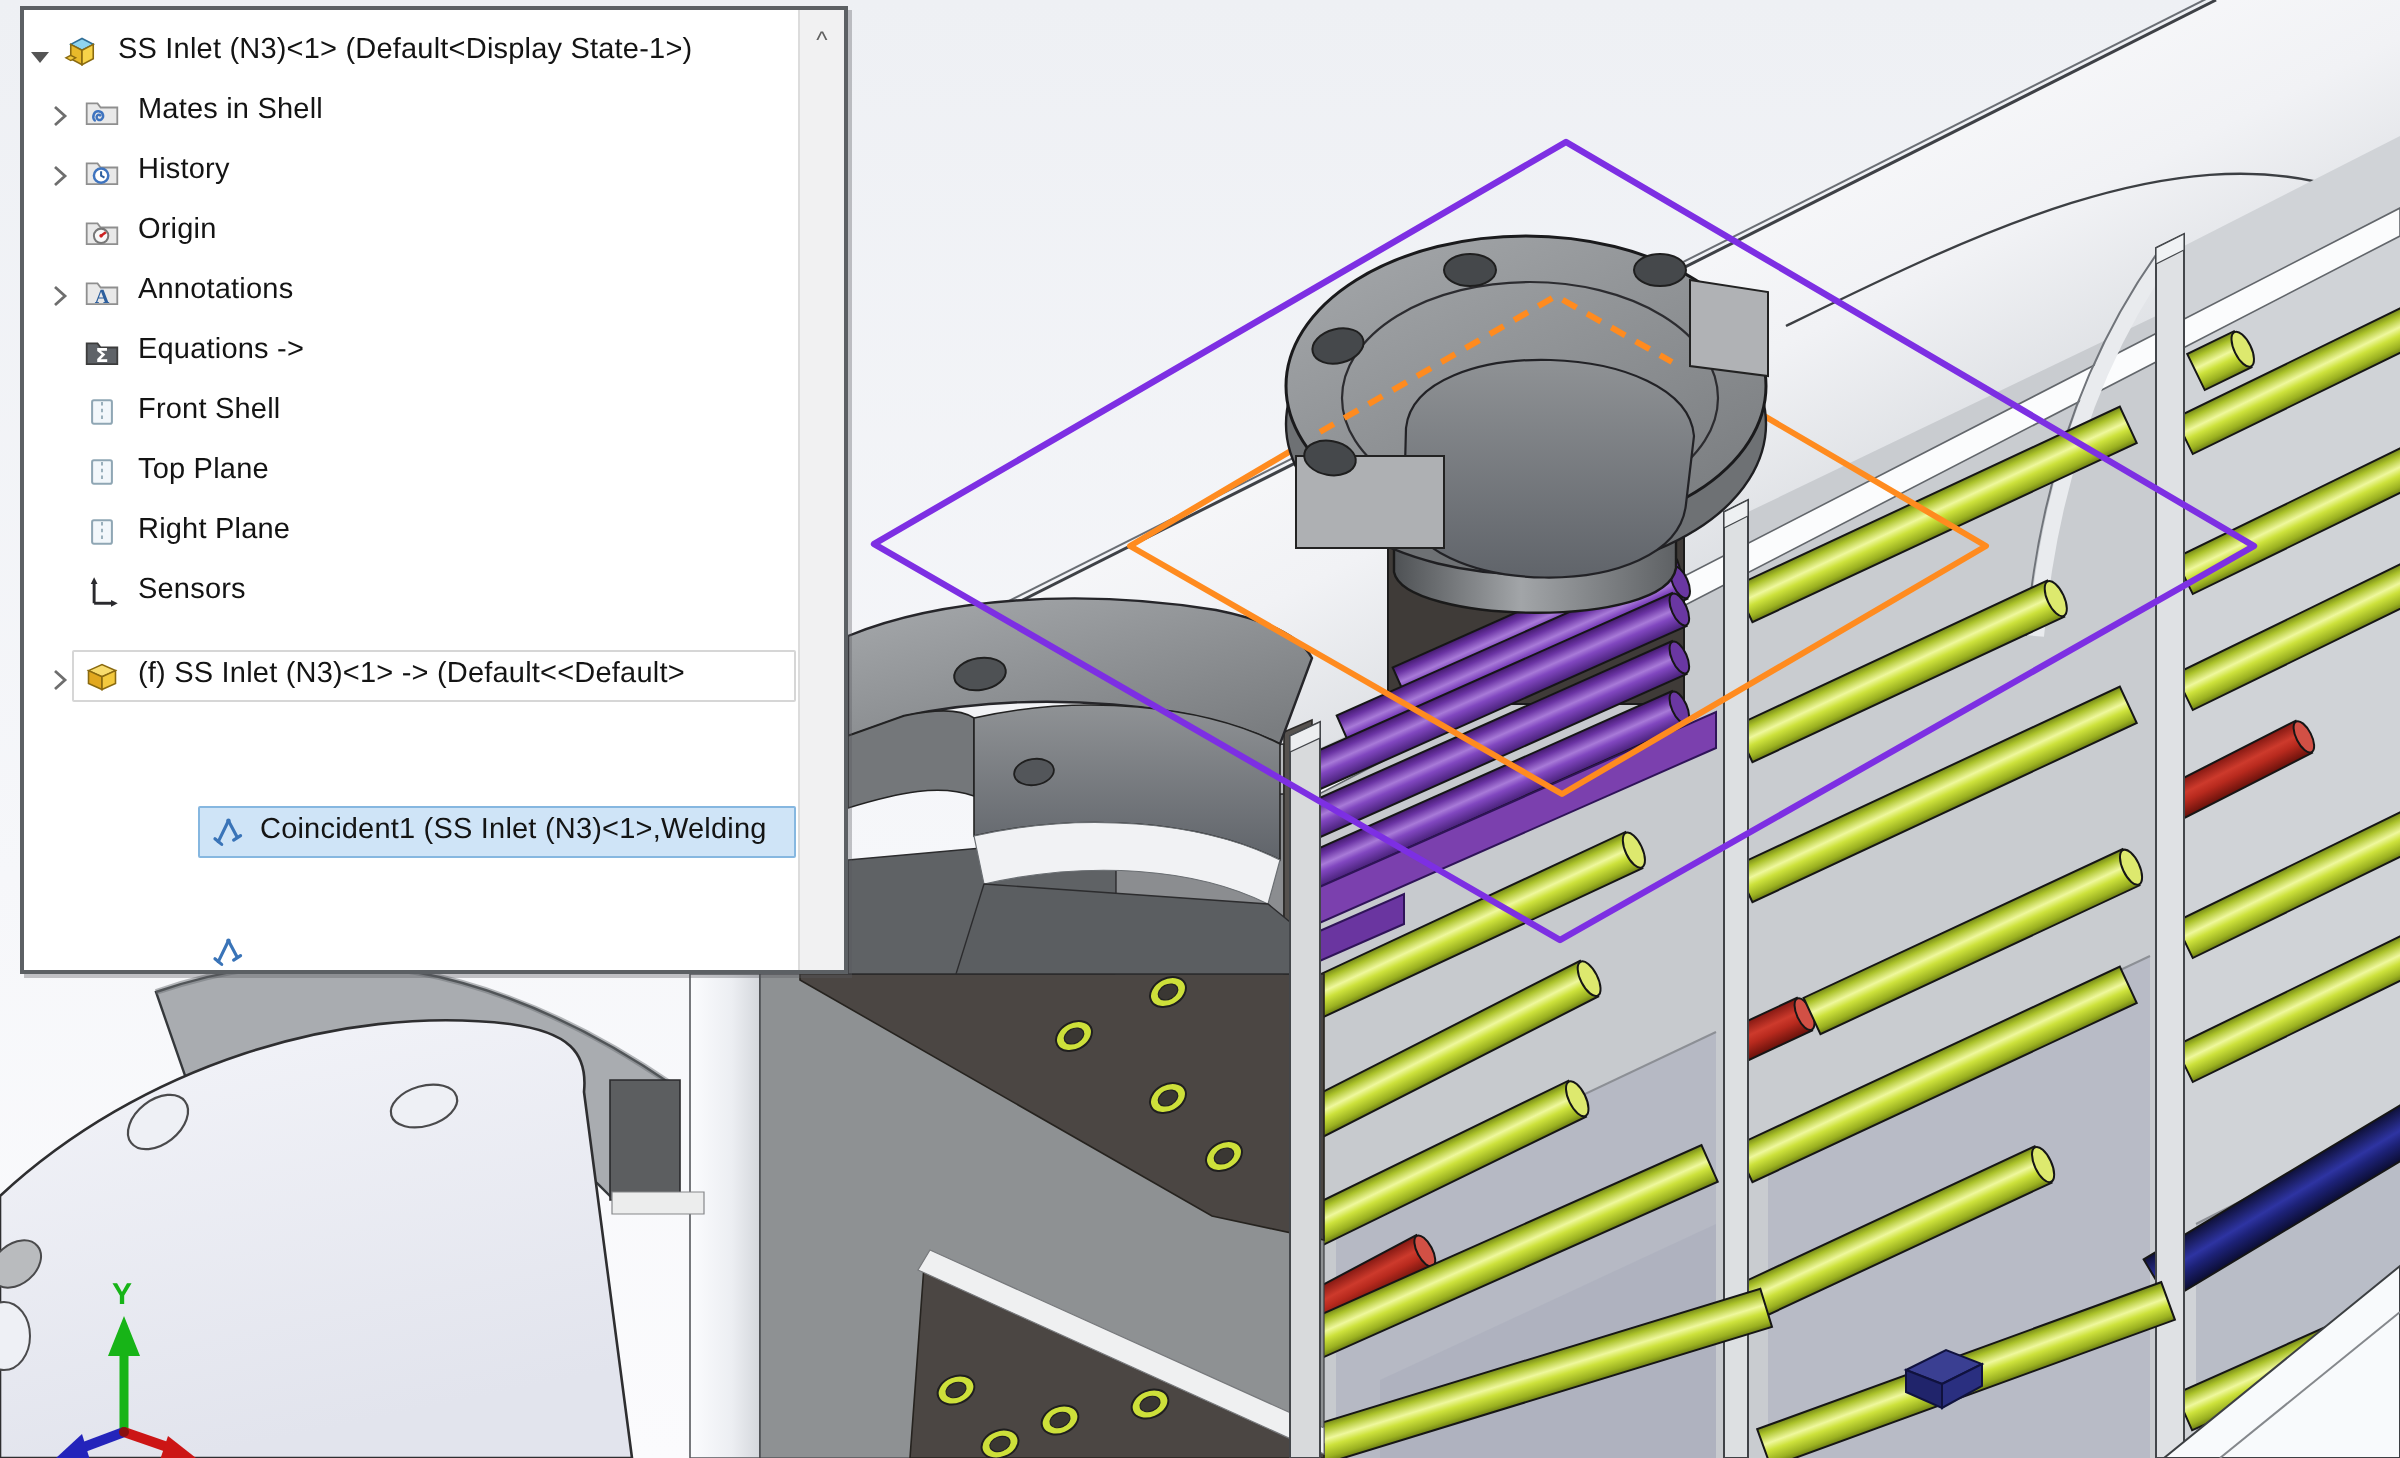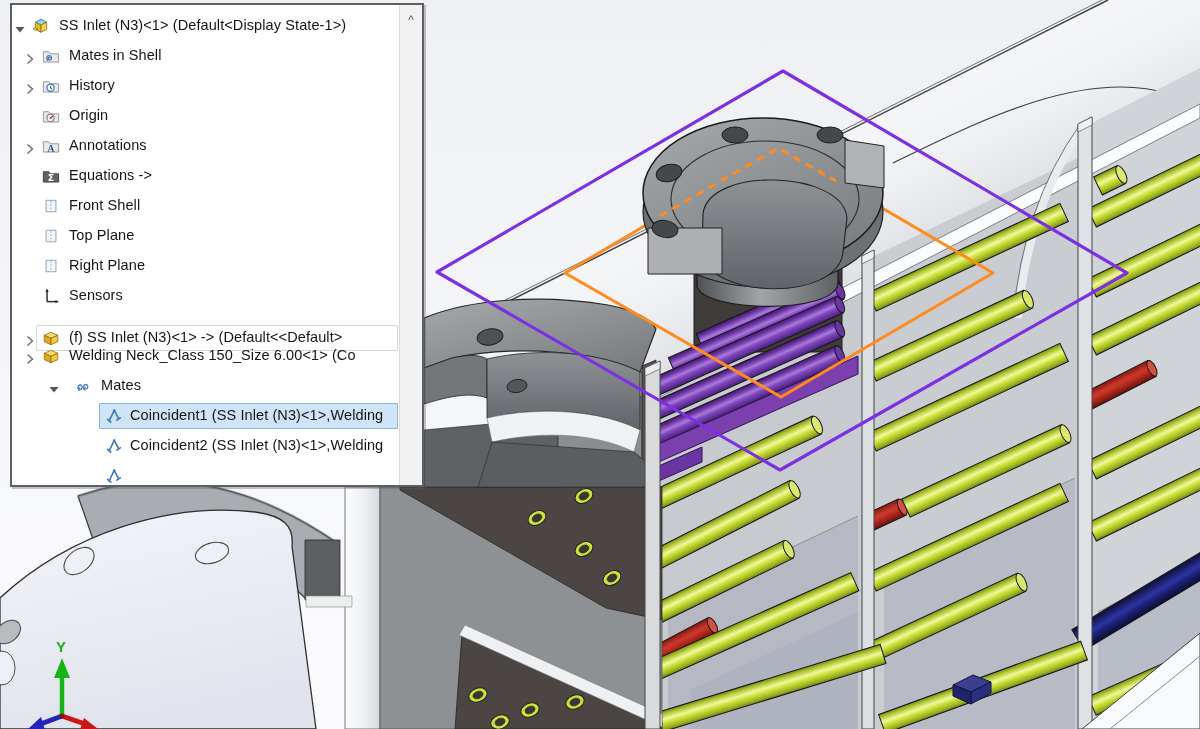--- a/index.html
+++ b/index.html
@@ -467,66 +467,33 @@
           <span class="tarrow" style="left:12px"><svg viewBox="0 0 12 12">
               <path d="M3.5,1.5 L8.5,6 L3.5,10.5" fill="none" stroke="#6e6e6e" stroke-width="1.4"></path>
             </svg></span>
           <span class="ticon" style="left:30px"><svg viewBox="0 0 16 16">
               <polygon points="2,5.6 8,2.9 14,5.6 8,8.3" fill="#f8dc6e" stroke="#8a6a10" stroke-width="0.7"></polygon>
               <polygon points="2,5.6 8,8.3 8,14 2,11.3" fill="#e2a81f" stroke="#8a6a10" stroke-width="0.7"></polygon>
               <polygon points="14,5.6 8,8.3 8,14 14,11.3" fill="#f3c93e" stroke="#8a6a10" stroke-width="0.7"></polygon>
             </svg></span>
           <span class="tlabel" style="left:57px">(f) SS Inlet (N3)&lt;1&gt; -&gt; (Default&lt;&lt;Default&gt;</span>
         </div>
-        <div class="trow" style="top: 336px;">
-          <span class="tarrow" style="left:12px"><svg viewBox="0 0 12 12">
-              <path d="M3.5,1.5 L8.5,6 L3.5,10.5" fill="none" stroke="#6e6e6e" stroke-width="1.4"></path>
-            </svg></span>
-          <span class="ticon" style="left:30px"><svg viewBox="0 0 16 16">
-              <polygon points="2,5.6 8,2.9 14,5.6 8,8.3" fill="#f8dc6e" stroke="#8a6a10" stroke-width="0.7"></polygon>
-              <polygon points="2,5.6 8,8.3 8,14 2,11.3" fill="#e2a81f" stroke="#8a6a10" stroke-width="0.7"></polygon>
-              <polygon points="14,5.6 8,8.3 8,14 14,11.3" fill="#f3c93e" stroke="#8a6a10" stroke-width="0.7"></polygon>
-            </svg></span>
-          <span class="tlabel" style="left:57px">Welding Neck_Class 150_Size 6.00&lt;1&gt; (Co</span>
-        </div>
-        <div class="trow" style="top: 366px;">
-          <span class="tarrow" style="left:36px"><svg viewBox="0 0 12 12">
-              <path d="M1.5,4 L10.5,4 L6,9.5 Z" fill="#555" stroke="none"></path>
-            </svg></span>
-          <span class="ticon" style="left:62px"><svg viewBox="0 0 16 16">
-              <path d="M4.4,12 C2.8,10.6 3.3,7.3 5.3,7.1 C7.2,6.9 7.9,9.4 6.6,10.6 C5.7,11.4 4.5,10.8 4.8,9.6" fill="none" stroke="#4a7fc4" stroke-width="1.2" stroke-linecap="round"></path>
-              <path d="M9.4,11.6 C7.8,10.2 8.3,6.9 10.3,6.7 C12.2,6.5 12.9,9 11.6,10.2 C10.7,11 9.5,10.4 9.8,9.2" fill="none" stroke="#4a7fc4" stroke-width="1.2" stroke-linecap="round"></path>
-            </svg></span>
-          <span class="tlabel" style="left:89px">Mates</span>
-        </div>
         <div class="trow sel" style="top: 396px;">
           <div class="rowbg" style="left:87px;right:2px;"></div>
           <span class="ticon" style="left:93px"><svg viewBox="0 0 16 16">
               <g stroke="#3a74b8" stroke-width="1.4" stroke-linecap="round" fill="none">
                 <path d="M8.2,3 L3.7,12.3"></path>
                 <path d="M8.2,3 L12.1,10.3"></path>
                 <path d="M2.2,11 L5.2,13.5"></path>
                 <path d="M10.5,11.6 L13.6,9.6"></path>
               </g>
               <circle cx="8.2" cy="3" r="1" fill="#3a74b8"></circle>
             </svg></span>
           <span class="tlabel" style="left:118px">Coincident1 (SS Inlet (N3)&lt;1&gt;,Welding</span>
         </div>
-        <div class="trow" style="top: 426px;">
-          <span class="ticon" style="left:93px"><svg viewBox="0 0 16 16">
-              <g stroke="#3a74b8" stroke-width="1.4" stroke-linecap="round" fill="none">
-                <path d="M8.2,3 L3.7,12.3"></path>
-                <path d="M8.2,3 L12.1,10.3"></path>
-                <path d="M2.2,11 L5.2,13.5"></path>
-                <path d="M10.5,11.6 L13.6,9.6"></path>
-              </g>
-              <circle cx="8.2" cy="3" r="1" fill="#3a74b8"></circle>
-            </svg></span>
-          <span class="tlabel" style="left:118px">Coincident2 (SS Inlet (N3)&lt;1&gt;,Welding</span>
-        </div>
         <div class="trow" style="top: 456px;">
           <span class="ticon" style="left:93px"><svg viewBox="0 0 16 16">
               <g stroke="#3a74b8" stroke-width="1.4" stroke-linecap="round" fill="none">
                 <path d="M8.2,3 L3.7,12.3"></path>
                 <path d="M8.2,3 L12.1,10.3"></path>
                 <path d="M2.2,11 L5.2,13.5"></path>
                 <path d="M10.5,11.6 L13.6,9.6"></path>
               </g>
               <circle cx="8.2" cy="3" r="1" fill="#3a74b8"></circle>
             </svg></span>

